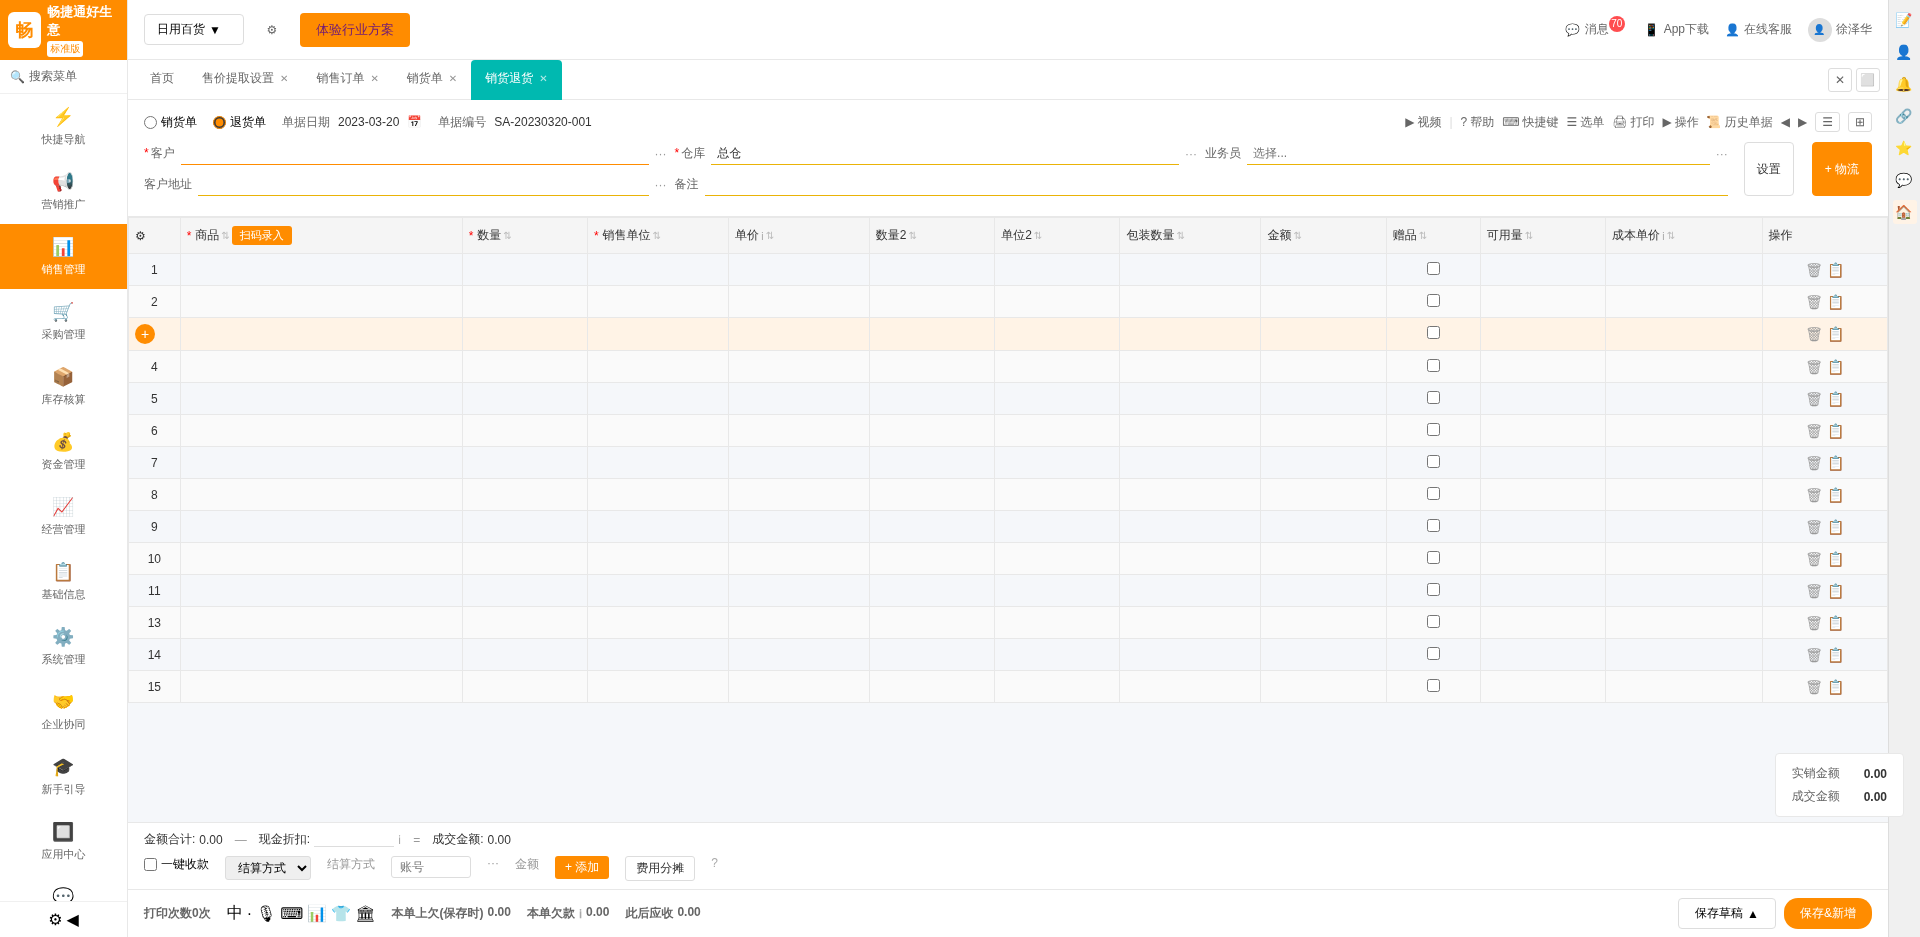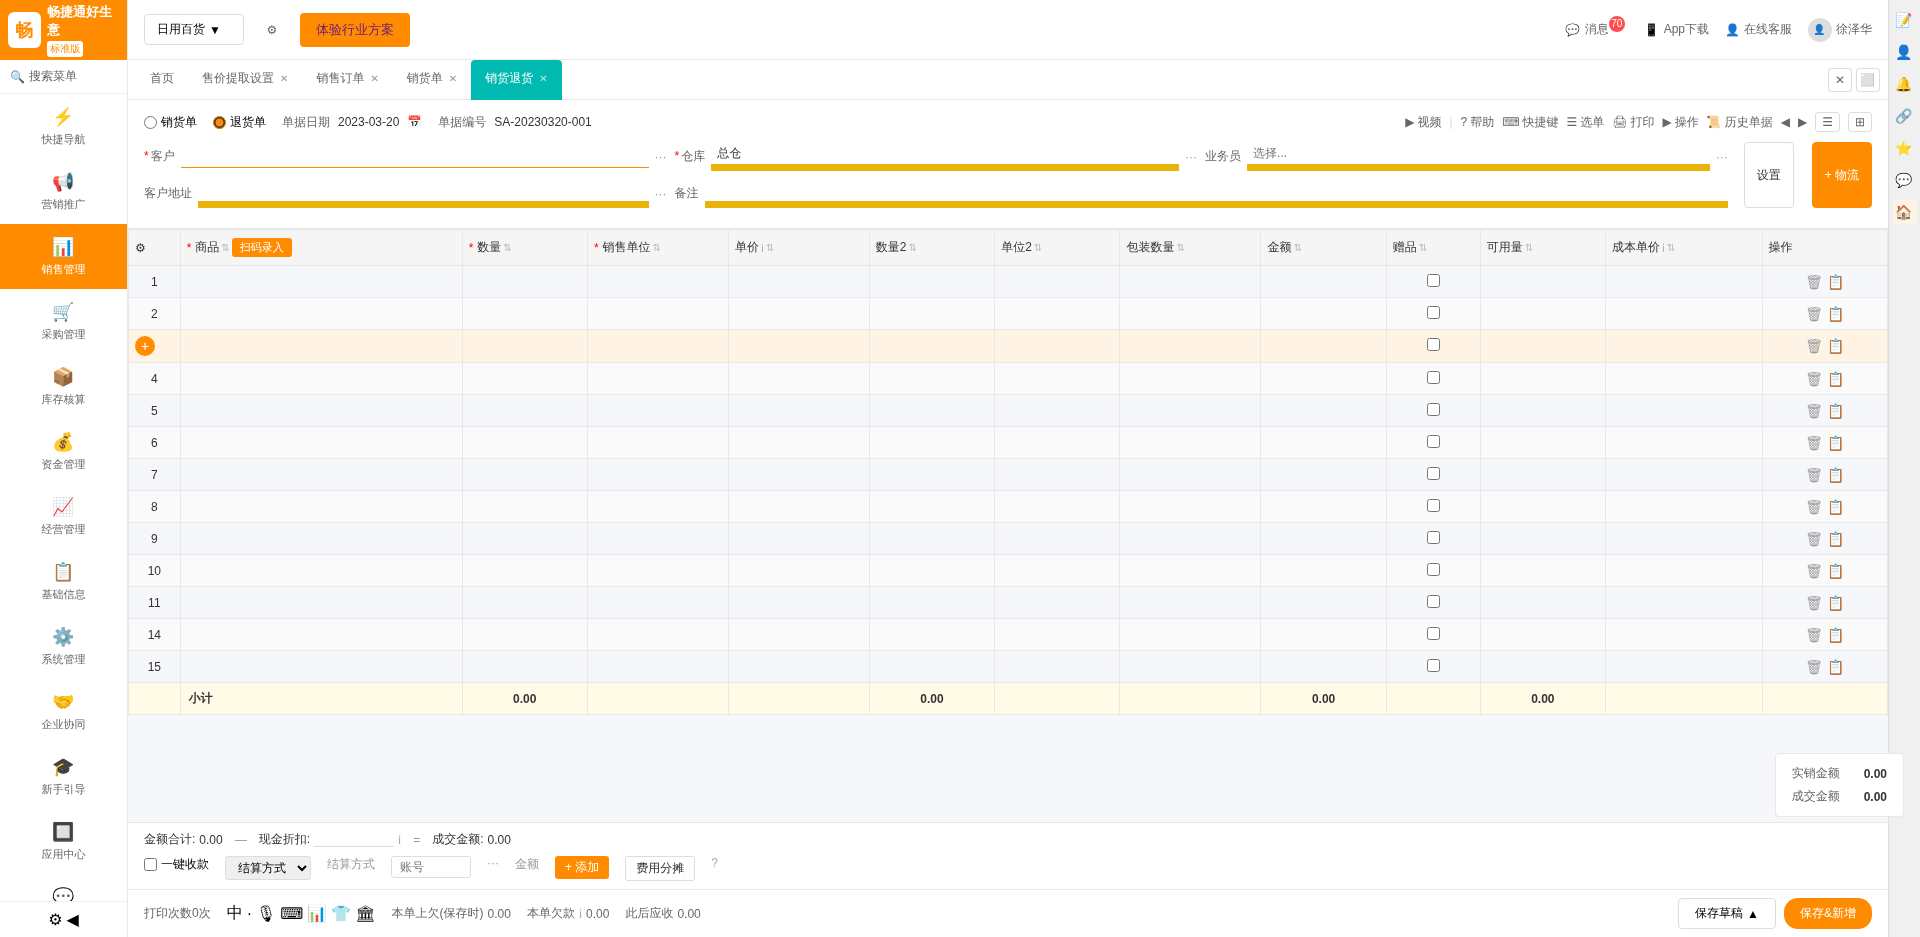--- a/index.html
+++ b/index.html
@@ -43,21 +43,21 @@
     .form-area { background: #fff; padding: 12px 16px; border-bottom: 1px solid #e8e8e8; }
     .radio-group { display: flex; gap: 16px; align-items: center; }
     .radio-item { display: flex; align-items: center; gap: 4px; cursor: pointer; }
     .radio-item input[type=radio] { accent-color: #ff8c00; }
     .form-meta { display: flex; align-items: center; gap: 8px; color: #333; }
     .form-actions-right { margin-left: auto; display: flex; gap: 8px; align-items: center; color: #666; font-size: 12px; }
     .form-actions-right .action { display: flex; align-items: center; gap: 3px; cursor: pointer; }
     .form-field { display: flex; align-items: center; gap: 6px; }
     .form-field-label { color: #666; white-space: nowrap; }
     .form-field-label.required::before { content: '*'; color: red; margin-right: 2px; }
-    .form-field-input { flex: 1; border: none; border-bottom: 7px solid #eab308; padding: 4px 6px; min-width: 0; color: #333; }
+    .form-field-input { flex: 1; border: none; border-bottom: 1px solid #eab308; padding: 4px 6px; min-width: 0; color: #333; }
     .form-field-dots { color: #999; cursor: pointer; }
     .side-btns { display: flex; flex-direction: row; gap: 18px; margin-left: 8px; }
     .side-btn { padding: 4px 12px; border: 1px solid #ddd; border-radius: 4px; cursor: pointer; background: #fff; color: #333; white-space: nowrap; font-size: 12px; }
     .side-btn.primary { background: #ff8c00; color: #fff; border-color: #ff8c00; }
     .data-table { width: 100%; border-collapse: collapse; }
     .data-table thead tr { background: #f5f5f5; }
     .data-table th { padding: 8px 6px; text-align: left; border: 1px solid #e8e8e8; white-space: nowrap; font-weight: normal; color: #333; position: sticky; top: 0; background: #f5f5f5; z-index: 1; }
     .data-table td { padding: 6px; border: 1px solid #e8e8e8; color: #333; text-align: center; height: 32px; }
     .data-table tr:nth-child(even) { background: #fafafa; }
     .data-table tr.active-row { background: #fff3e6; }
@@ -79,21 +79,21 @@
     .calc-eq { color: #999; }
     .payment-row { display: flex; align-items: flex-start; gap: 16px; }
     .checkbox-label { display: flex; align-items: center; gap: 4px; cursor: pointer; }
     .select-input { border: 1px solid #ddd; border-radius: 3px; padding: 3px 8px; }
     .small-dots { color: #999; cursor: pointer; }
     .add-btn { background: #ff8c00; color: #fff; border: none; border-radius: 3px; padding: 3px 10px; cursor: pointer; }
     .fee-btn { background: #fff; border: 1px solid #ddd; border-radius: 3px; padding: 3px 10px; cursor: pointer; color: #333; }
 
     
     .footer { background: #fff; border-top: 1px solid #e8e8e8; padding: 8px 16px; display: flex; align-items: center; gap: 16px; }
-    .footer-item { display: flex; align-items: center; gap: 4px; color: #666; }
+    .footer-item { display: flex; gap: 4px; color: #666; font-weight: bold; }
     .footer-save { margin-left: auto; display: flex; gap: 8px; }
     .save-draft-btn { background: #fff; border: 1px solid #ddd; border-radius: 4px; padding: 6px 16px; cursor: pointer; display: flex; align-items: center; gap: 4px; }
     .save-new-btn { background: #ff8c00; color: #fff; border: none; border-radius: 14px; padding: 6px 16px; cursor: pointer; display: flex; align-items: center; gap: 4px; }
 
     
     .summary-panel { position: absolute; right: 16px; bottom: 120px; background: #fff; border: 1px solid #e8e8e8; border-radius: 4px; padding: 8px 16px; }
     .summary-row { display: flex; justify-content: space-between; gap: 24px; align-items: center; padding: 3px 0; }
     .summary-label { color: #666; }
     .summary-value { color: #333; font-weight: bold; }
 
@@ -632,20 +632,40 @@
               <td></td>
               <td></td>
               <td>
                 <div class="action-cell">
                   <span class="action-icon">🗑</span>
                   <span class="action-icon">📋</span>
                 </div>
               </td>
             </tr>
           <tr>
+              <td class="row-num">13</td>
+              <td></td>
+              <td></td>
+              <td></td>
+              <td></td>
+              <td></td>
+              <td></td>
+              <td></td>
+              <td></td>
+              <td class="checkbox-cell"><input type="checkbox" style=""></td>
+              <td></td>
+              <td></td>
+              <td>
+                <div class="action-cell">
+                  <span class="action-icon">🗑</span>
+                  <span class="action-icon">📋</span>
+                </div>
+              </td>
+            </tr>
+          <tr>
               <td class="row-num">14</td>
               <td></td>
               <td></td>
               <td></td>
               <td></td>
               <td></td>
               <td></td>
               <td></td>
               <td></td>
               <td class="checkbox-cell"><input type="checkbox" style=""></td>
@@ -672,35 +692,20 @@
               <td></td>
               <td></td>
               <td>
                 <div class="action-cell">
                   <span class="action-icon">🗑</span>
                   <span class="action-icon">📋</span>
                 </div>
               </td>
             </tr>
 
-          <tr class="total-row">
-            <td></td>
-            <td style="text-align:left;padding-left:8px;">小计</td>
-            <td>0.00</td>
-            <td></td>
-            <td></td>
-            <td>0.00</td>
-            <td></td>
-            <td></td>
-            <td>0.00</td>
-            <td></td>
-            <td>0.00</td>
-            <td></td>
-            <td></td>
-          </tr>
         </tbody>
       </table>
     </div>
 
     <div class="bottom-bar">
       <div class="calc-row">
         <div class="calc-item">
           <span>金额合计:</span>
           <span>0.00</span>
         </div>

